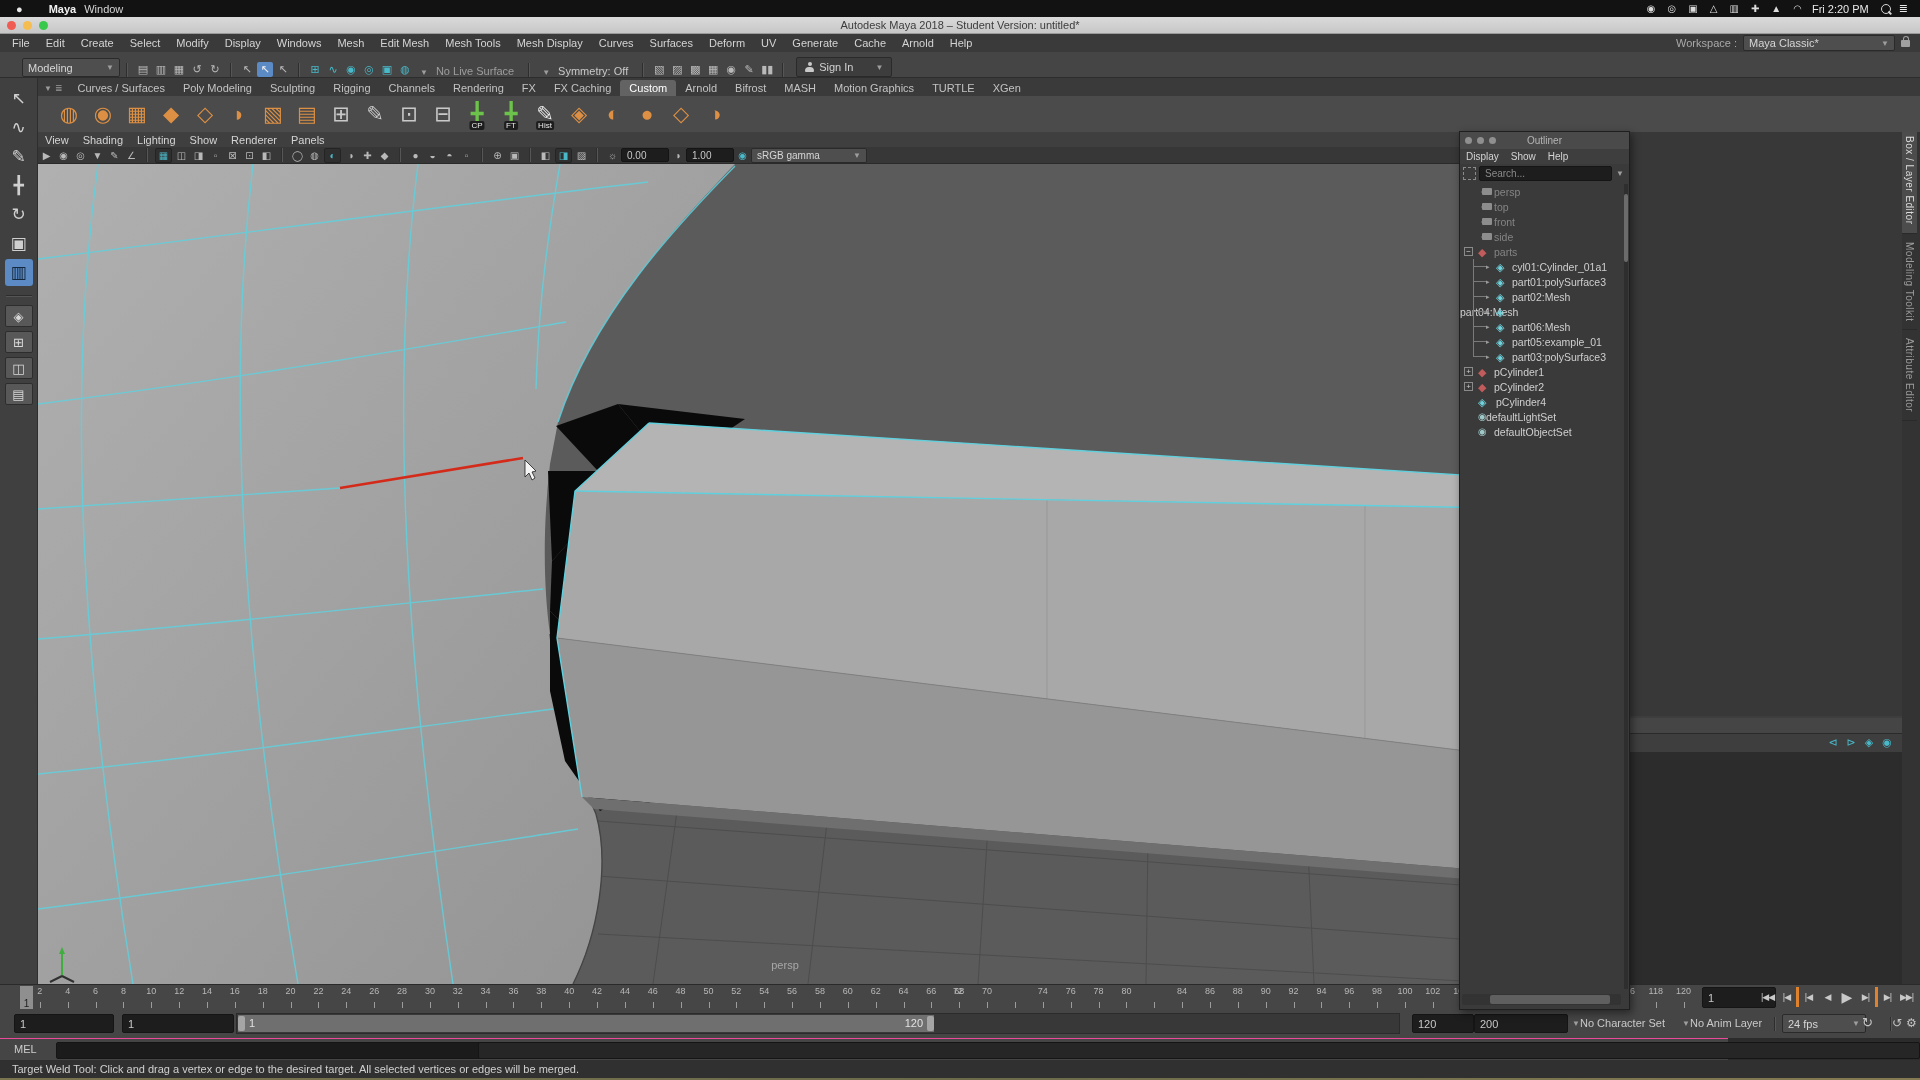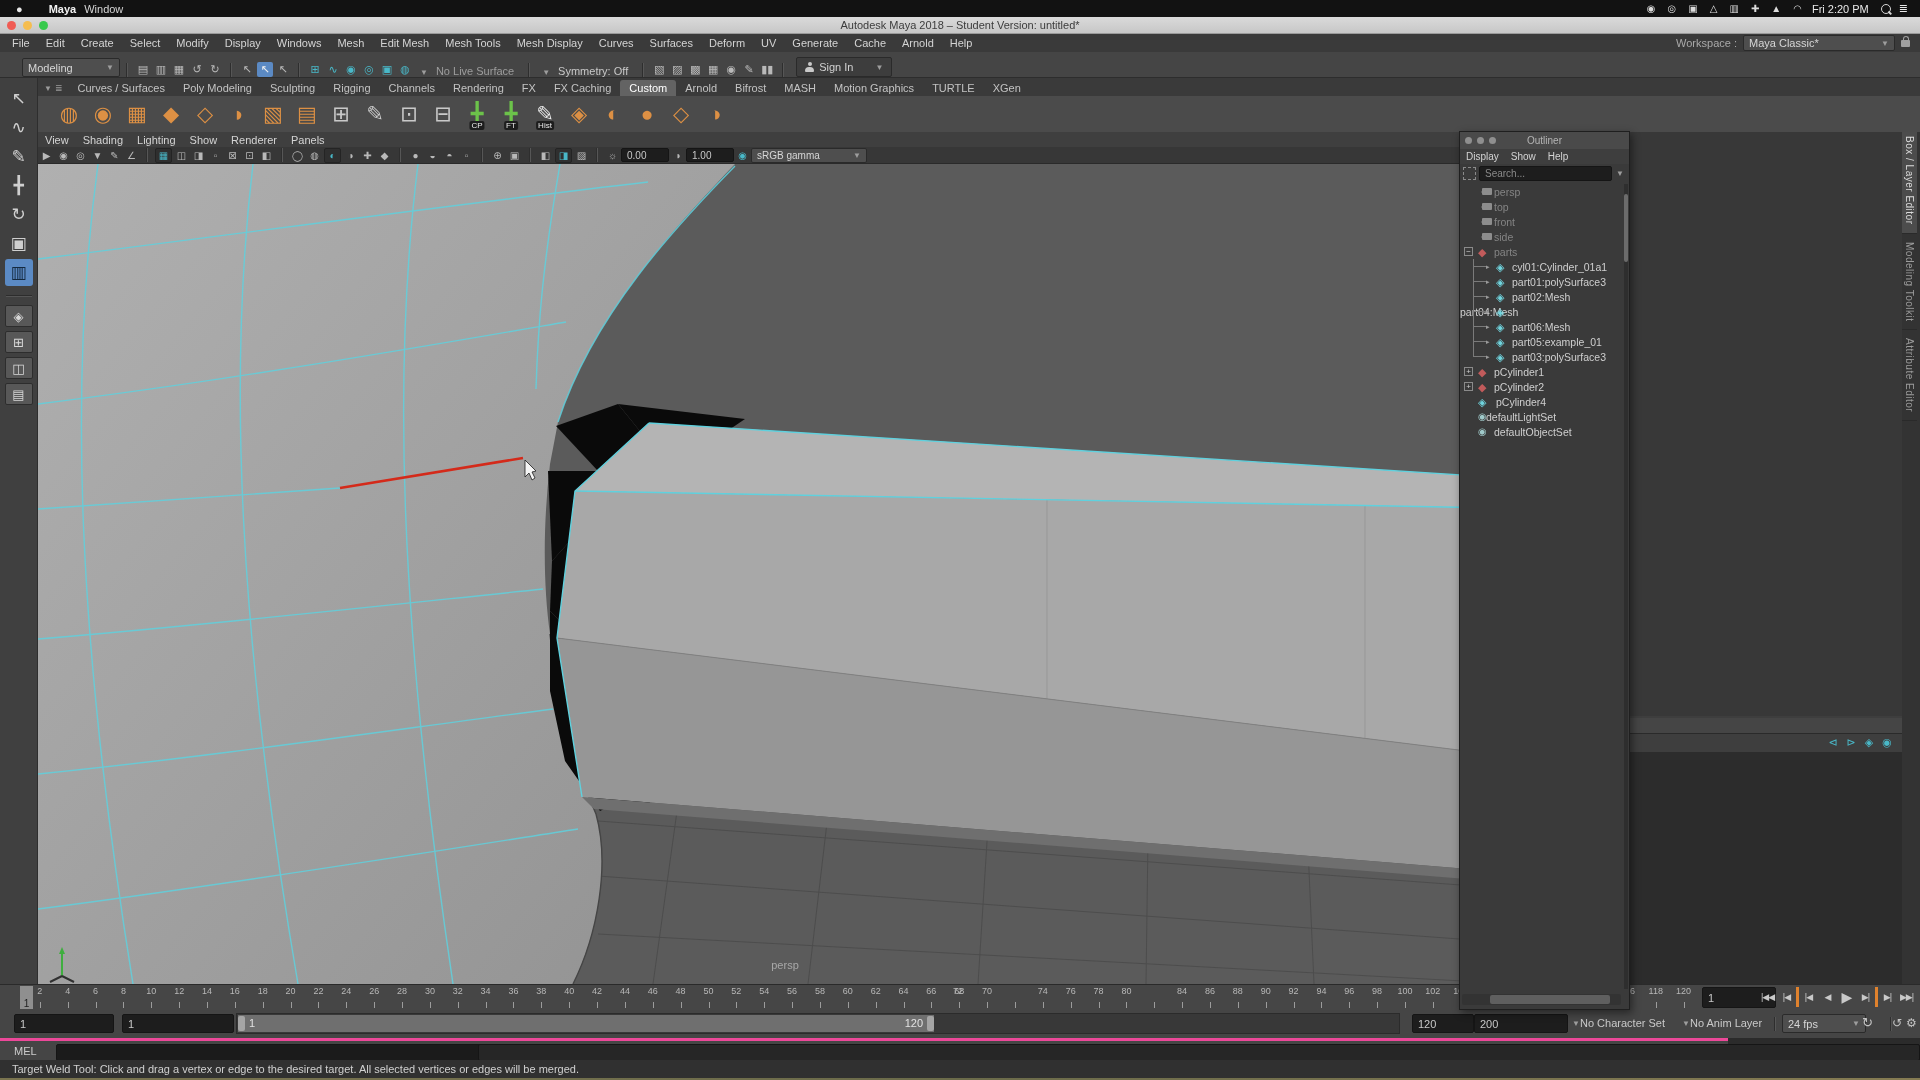--- a/index.html
+++ b/index.html
@@ -108,21 +108,21 @@
   .pb.key-l{border-left:3px solid #e0822d;}
   .pb.key-r{border-right:3px solid #e0822d;}
   
   #rangerow{left:0;top:1010px;width:1920px;height:28px;background:#454545;z-index:30;}
   #rtrack{position:absolute;left:236px;top:3px;width:1164px;height:21px;background:#383838;
           border:1px solid #2b2b2b;box-sizing:border-box;}
   #rbar{position:absolute;left:1px;top:1px;bottom:1px;width:696px;background:#6f6f6f;}
   .rhandle{position:absolute;top:1px;bottom:1px;width:7px;background:#a5a5a5;border-radius:2px;}
   #rangerow .lbl{font-size:11px;color:#c9c9c9;}
   
-  #melrow{left:0;top:1038px;width:1728px;height:22px;background:#454545;border-top:3px solid #ec4899;box-sizing:border-box;z-index:30;}
+  #melrow{left:0;top:1038px;width:1728px;height:22px;background:#454545;border-top:1px solid #ec4899;box-sizing:border-box;z-index:30;}
   #helprow{left:0;top:1060px;width:1920px;height:18px;background:#303030;display:flex;align-items:center;z-index:30;
            font-size:11px;color:#d0d0d0;padding-left:12px;box-sizing:border-box;}
   #desktop{left:0;top:1078px;width:1920px;height:2px;background:linear-gradient(90deg,#7a744f,#6b6b4a,#857b52);z-index:30;}
   .person{width:9px;height:10px;position:relative;margin-right:5px;}
   .person:before{content:"";position:absolute;left:2.5px;top:0;width:4px;height:4px;border-radius:50%;background:#c9c9c9;}
   .person:after{content:"";position:absolute;left:0;top:4.5px;width:9px;height:5px;border-radius:4px 4px 1px 1px;background:#c9c9c9;}
   .lock{width:9px;height:7px;background:#a0a0a0;border-radius:1px;position:relative;margin-left:6px;}
   .lock:before{content:"";position:absolute;left:1.5px;top:-4px;width:4px;height:4px;border:1.5px solid #a0a0a0;
                border-bottom:none;border-radius:3px 3px 0 0;}
   .lens{width:8px;height:8px;border:1.5px solid #d6d6d6;border-radius:50%;position:relative;margin:0 8px;}

